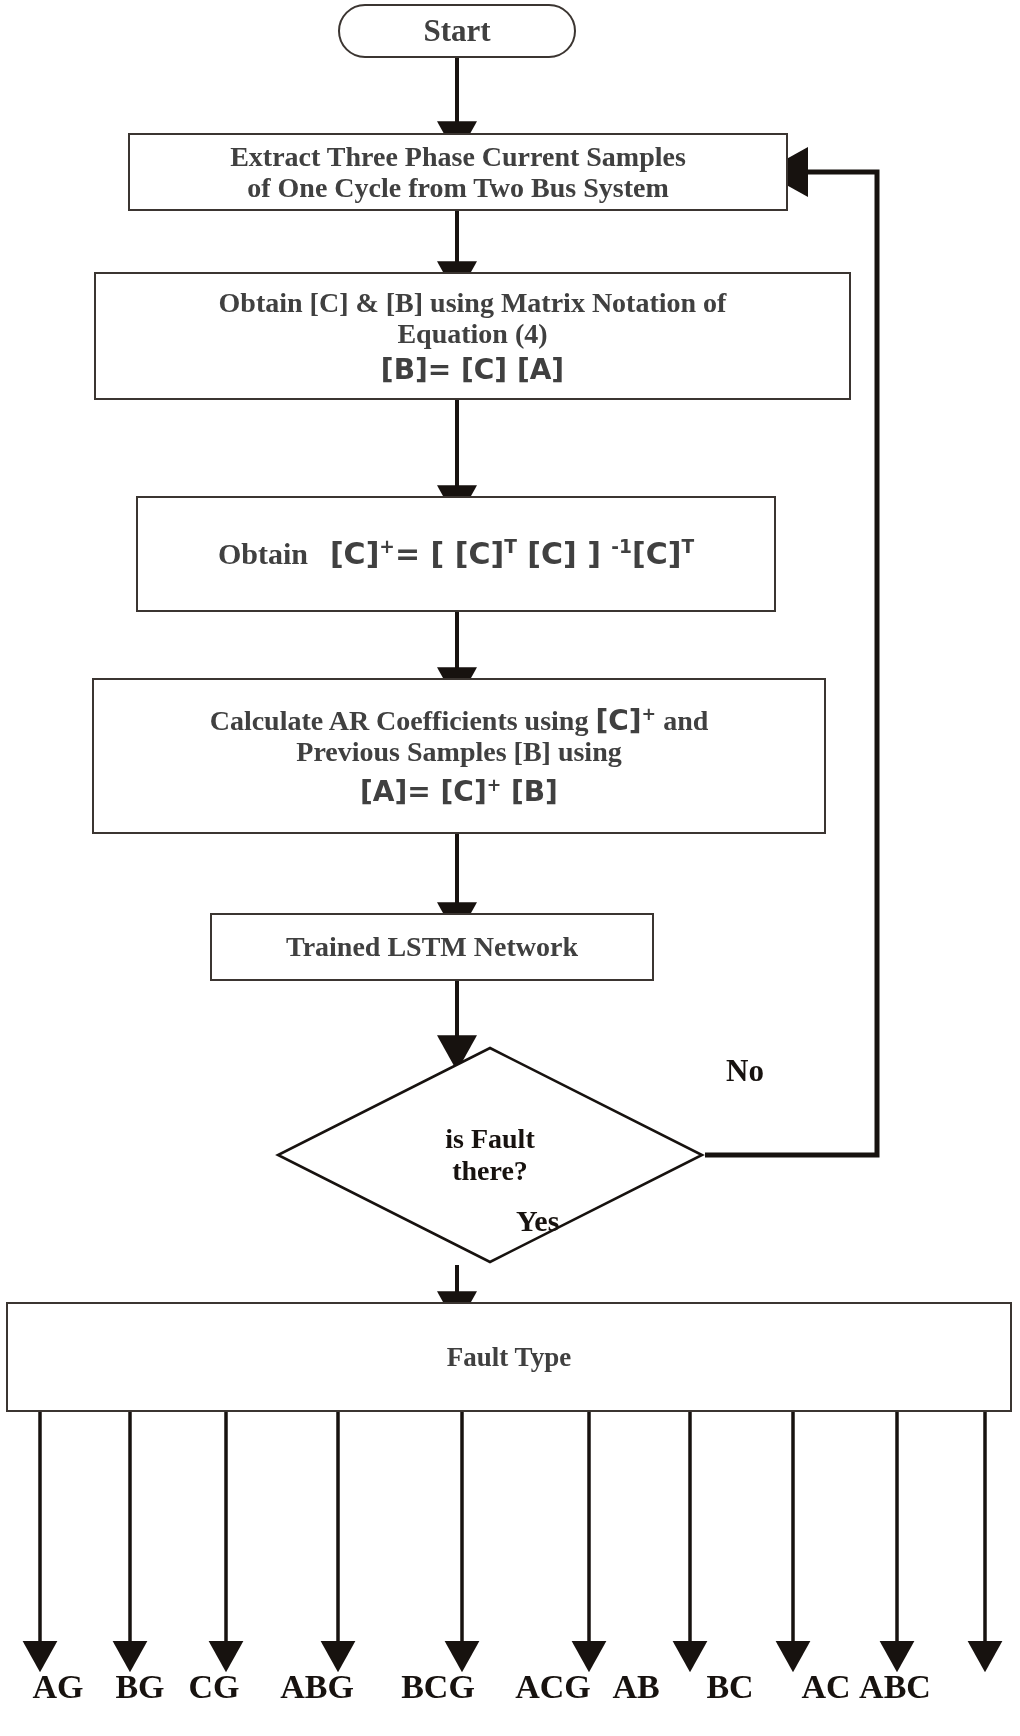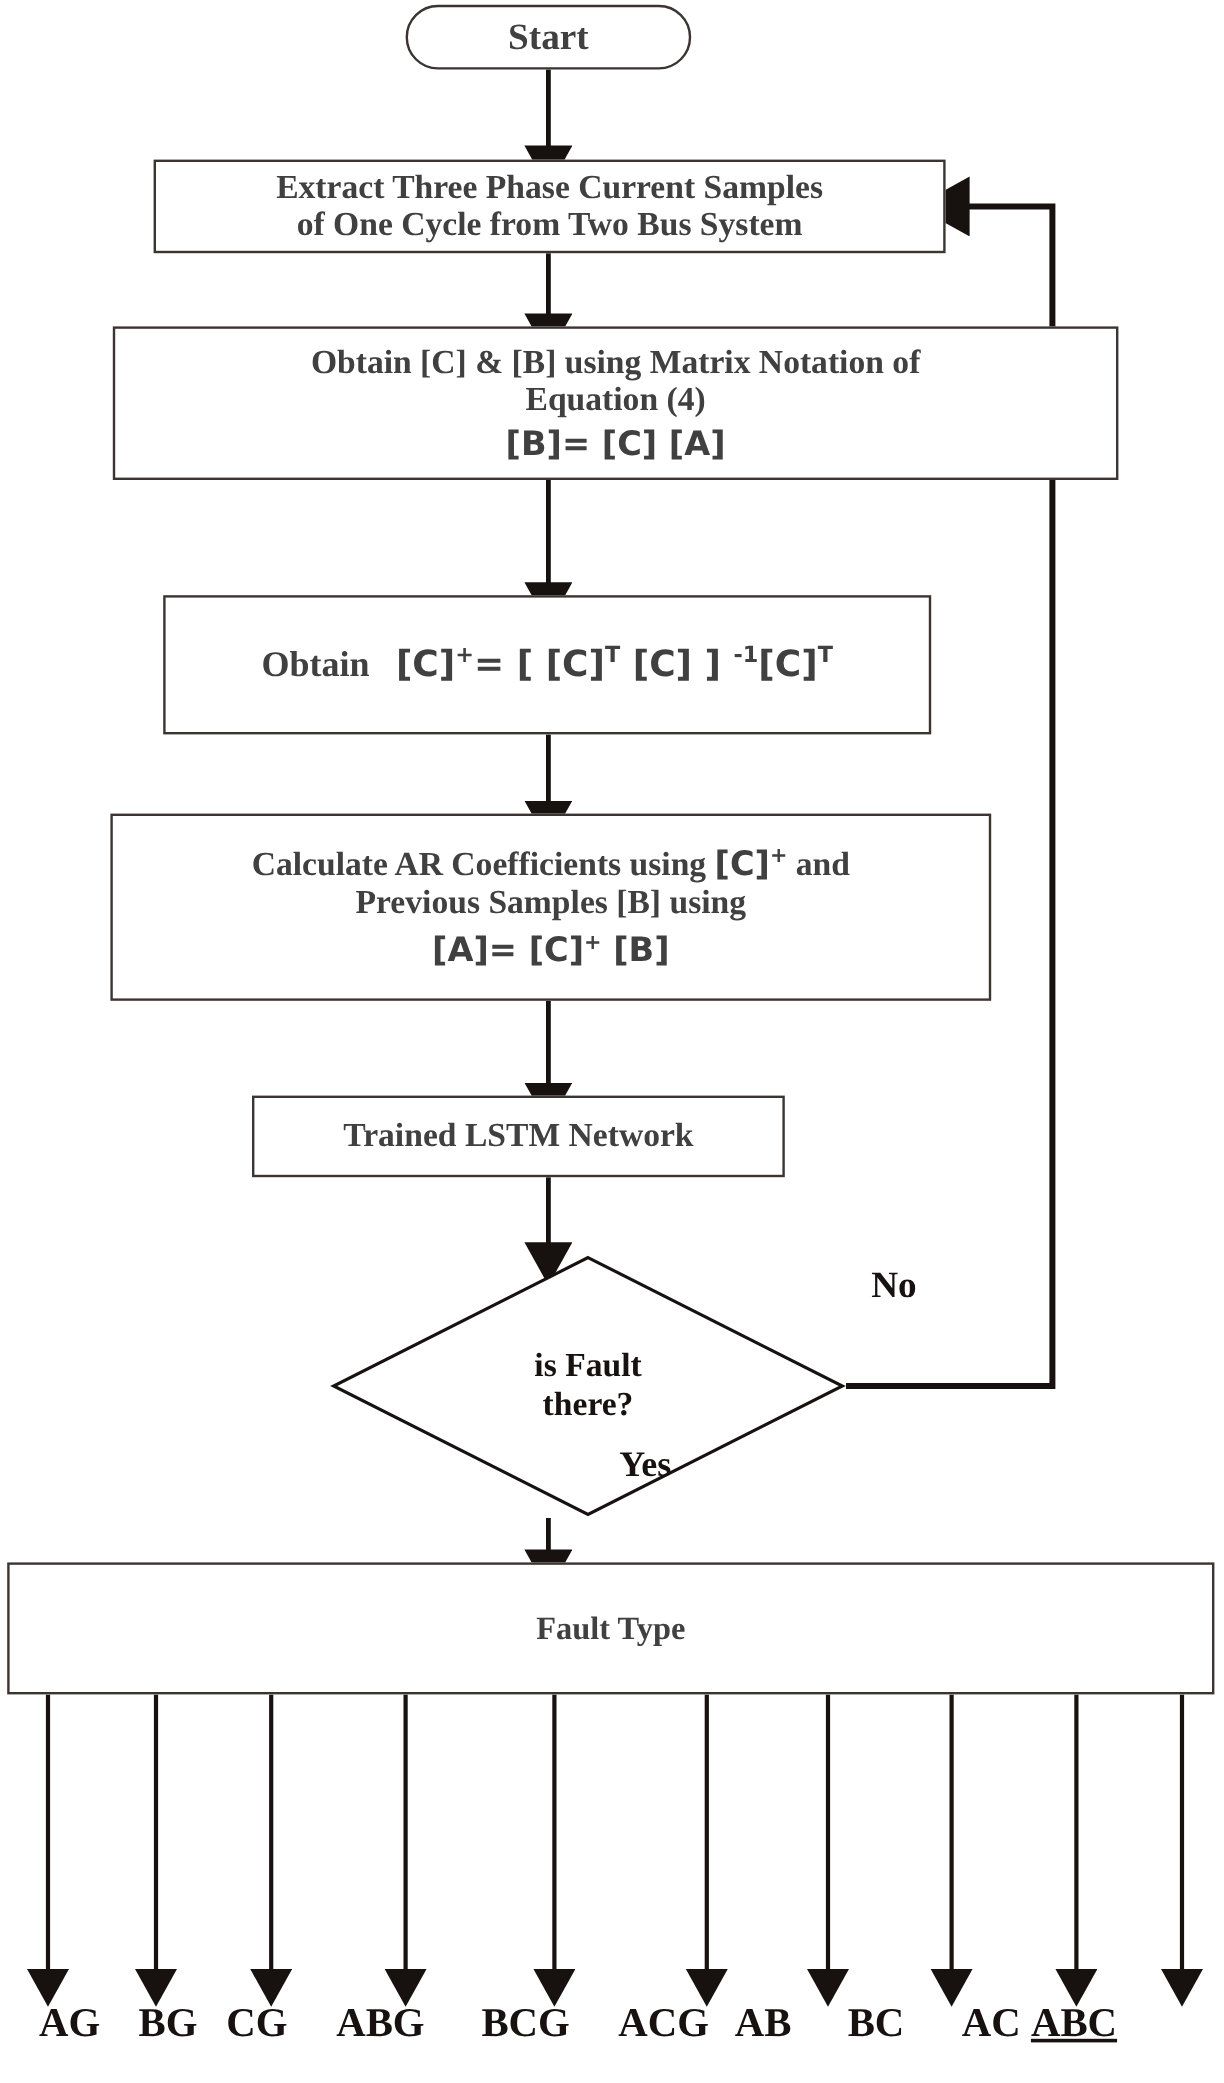--- a/index.html
+++ b/index.html
@@ -82,21 +82,21 @@
   svg.wires {
     position: absolute;
     left: 0;
     top: 0;
     width: 1020px;
     height: 1736px;
     pointer-events: none;
   }
   .t-start { left: 338px; top: 4px; width: 238px; height: 54px; font-size: 31px; }
   .t-extract { left: 128px; top: 133px; width: 660px; height: 78px; font-size: 28px; padding: 0 10px; }
-  .t-obtain1 { left: 94px; top: 272px; width: 838px; height: 128px; font-size: 28px; padding: 0 12px; }
+  .t-obtain1 { left: 94px; top: 272px; width: 757px; height: 128px; font-size: 28px; padding: 0 12px; }
   .t-obtain2 { left: 136px; top: 496px; width: 640px; height: 116px; font-size: 30px; padding: 0 12px; }
   .t-calc { left: 92px; top: 678px; width: 734px; height: 156px; font-size: 28px; padding: 17px 12px; }
   .t-lstm { left: 210px; top: 913px; width: 444px; height: 68px; font-size: 28px; }
   .t-faulttype { left: 6px; top: 1302px; width: 1006px; height: 110px; font-size: 27px; }
   .d-wrap { left: 275px; top: 1045px; width: 430px; height: 220px; }
   .d-label { font-size: 28px; }
 </style>
 </head>
 <body>
 
@@ -199,16 +199,16 @@
   <div id="fault-labels">
       <div class="branch-label" style="left: 58px; top: 1668px; font-size: 34px;">AG</div>
       <div class="branch-label" style="left: 140px; top: 1668px; font-size: 34px;">BG</div>
       <div class="branch-label" style="left: 214px; top: 1668px; font-size: 34px;">CG</div>
       <div class="branch-label" style="left: 317px; top: 1668px; font-size: 34px;">ABG</div>
       <div class="branch-label" style="left: 438px; top: 1668px; font-size: 34px;">BCG</div>
       <div class="branch-label" style="left: 553px; top: 1668px; font-size: 34px;">ACG</div>
       <div class="branch-label" style="left: 636px; top: 1668px; font-size: 34px;">AB</div>
       <div class="branch-label" style="left: 730px; top: 1668px; font-size: 34px;">BC</div>
       <div class="branch-label" style="left: 826px; top: 1668px; font-size: 34px;">AC</div>
-      <div class="branch-label" style="left: 895px; top: 1668px; font-size: 34px; text-decoration: underline;">ABC</div>
+      <div class="branch-label" style="left: 895px; top: 1668px; font-size: 34px;">ABC</div>
     </div>
 
 </div>
 
 </body></html>

